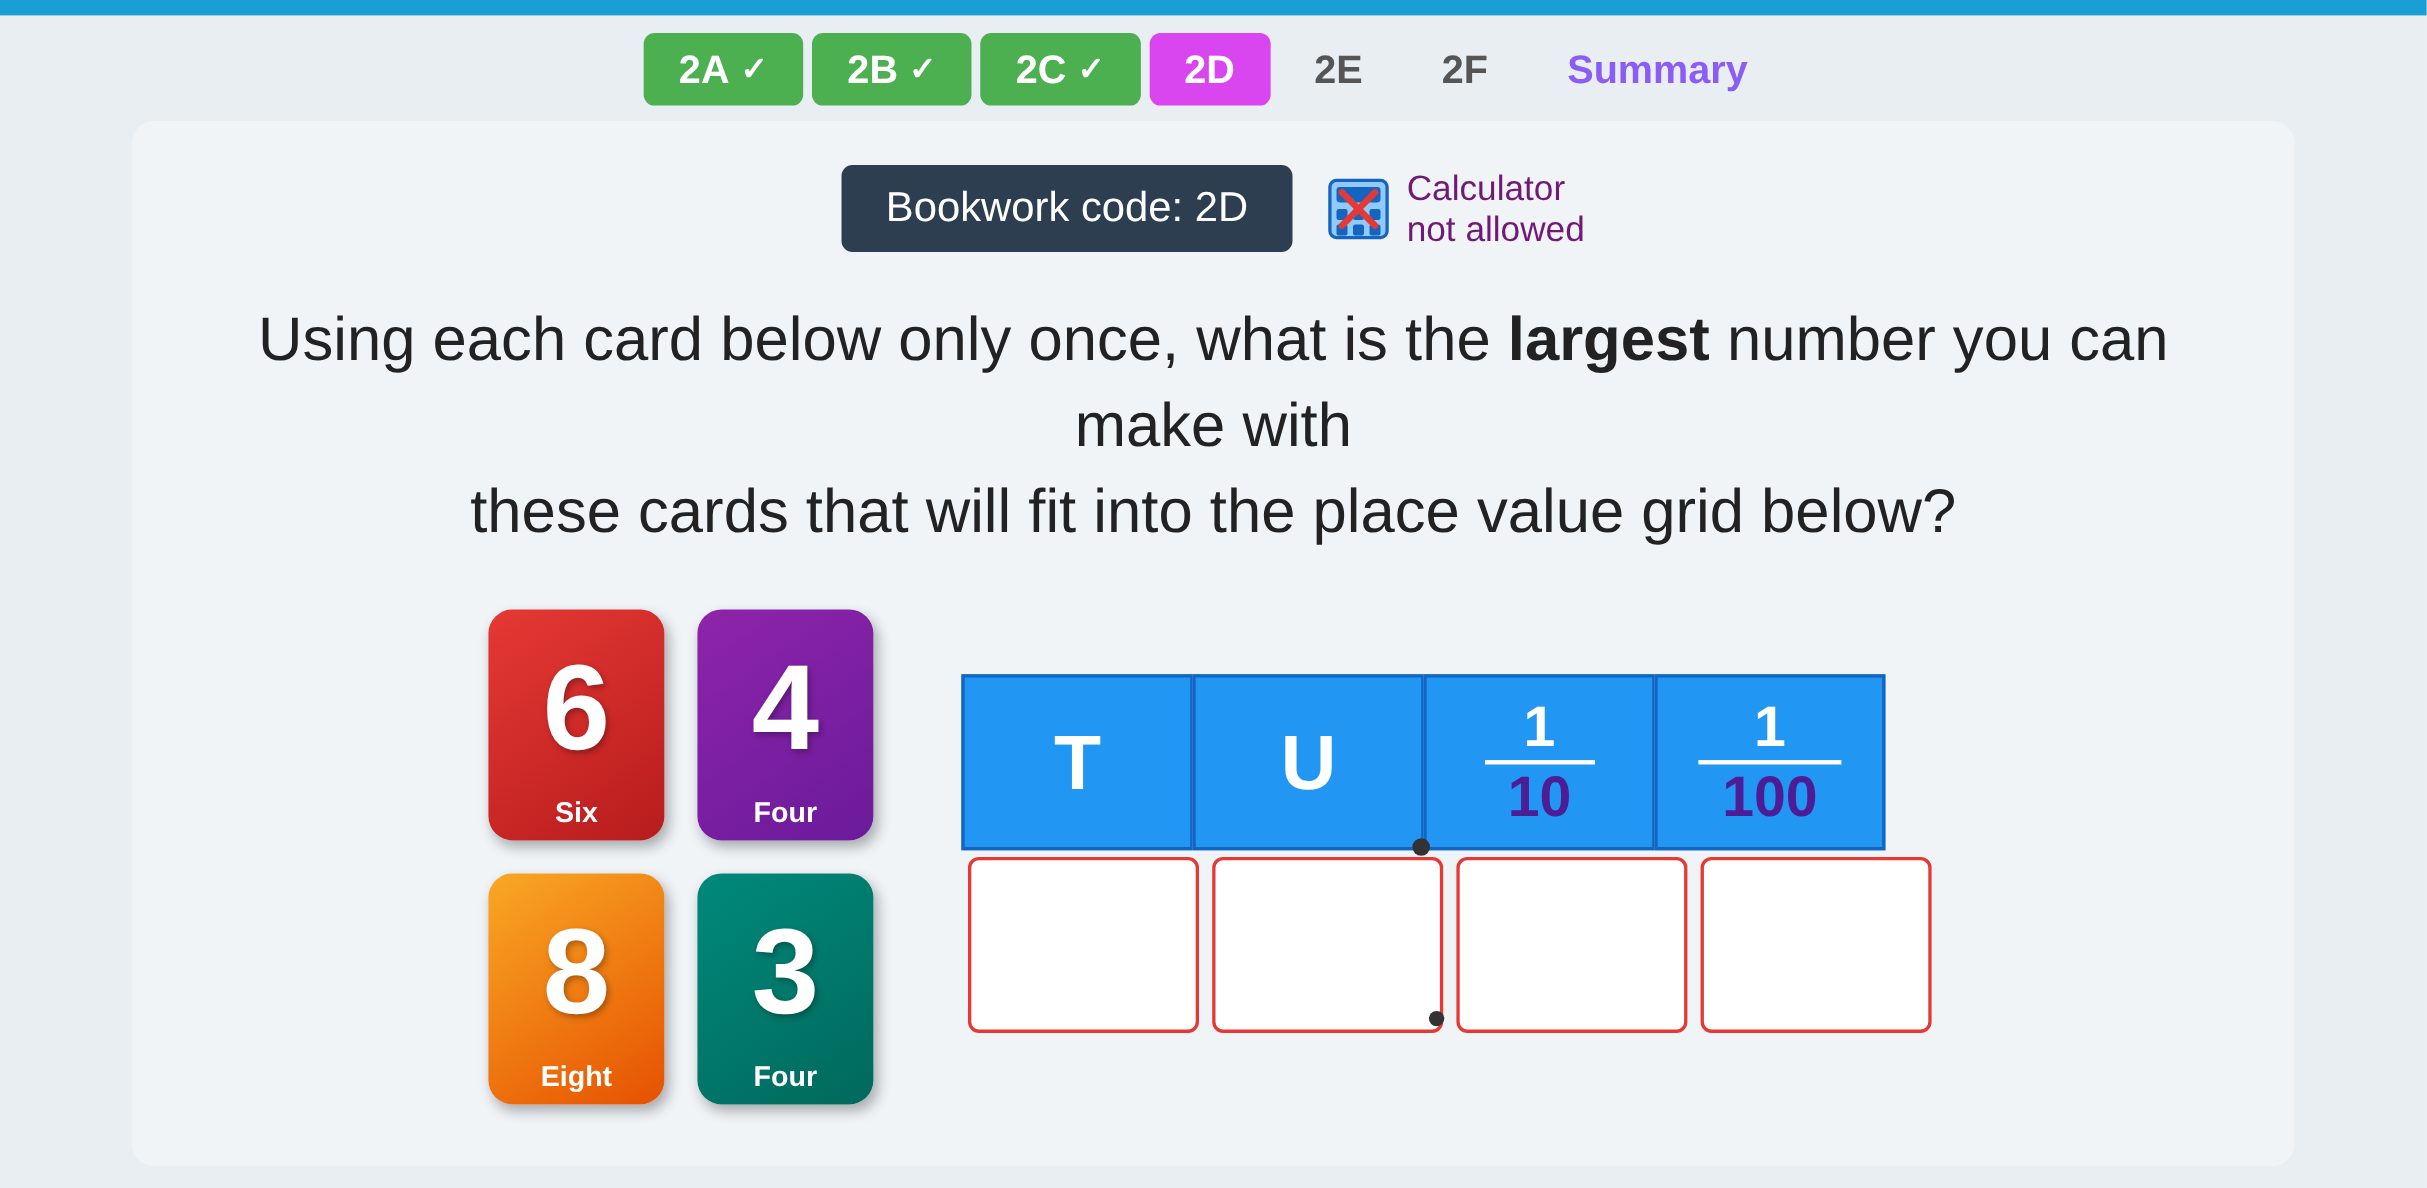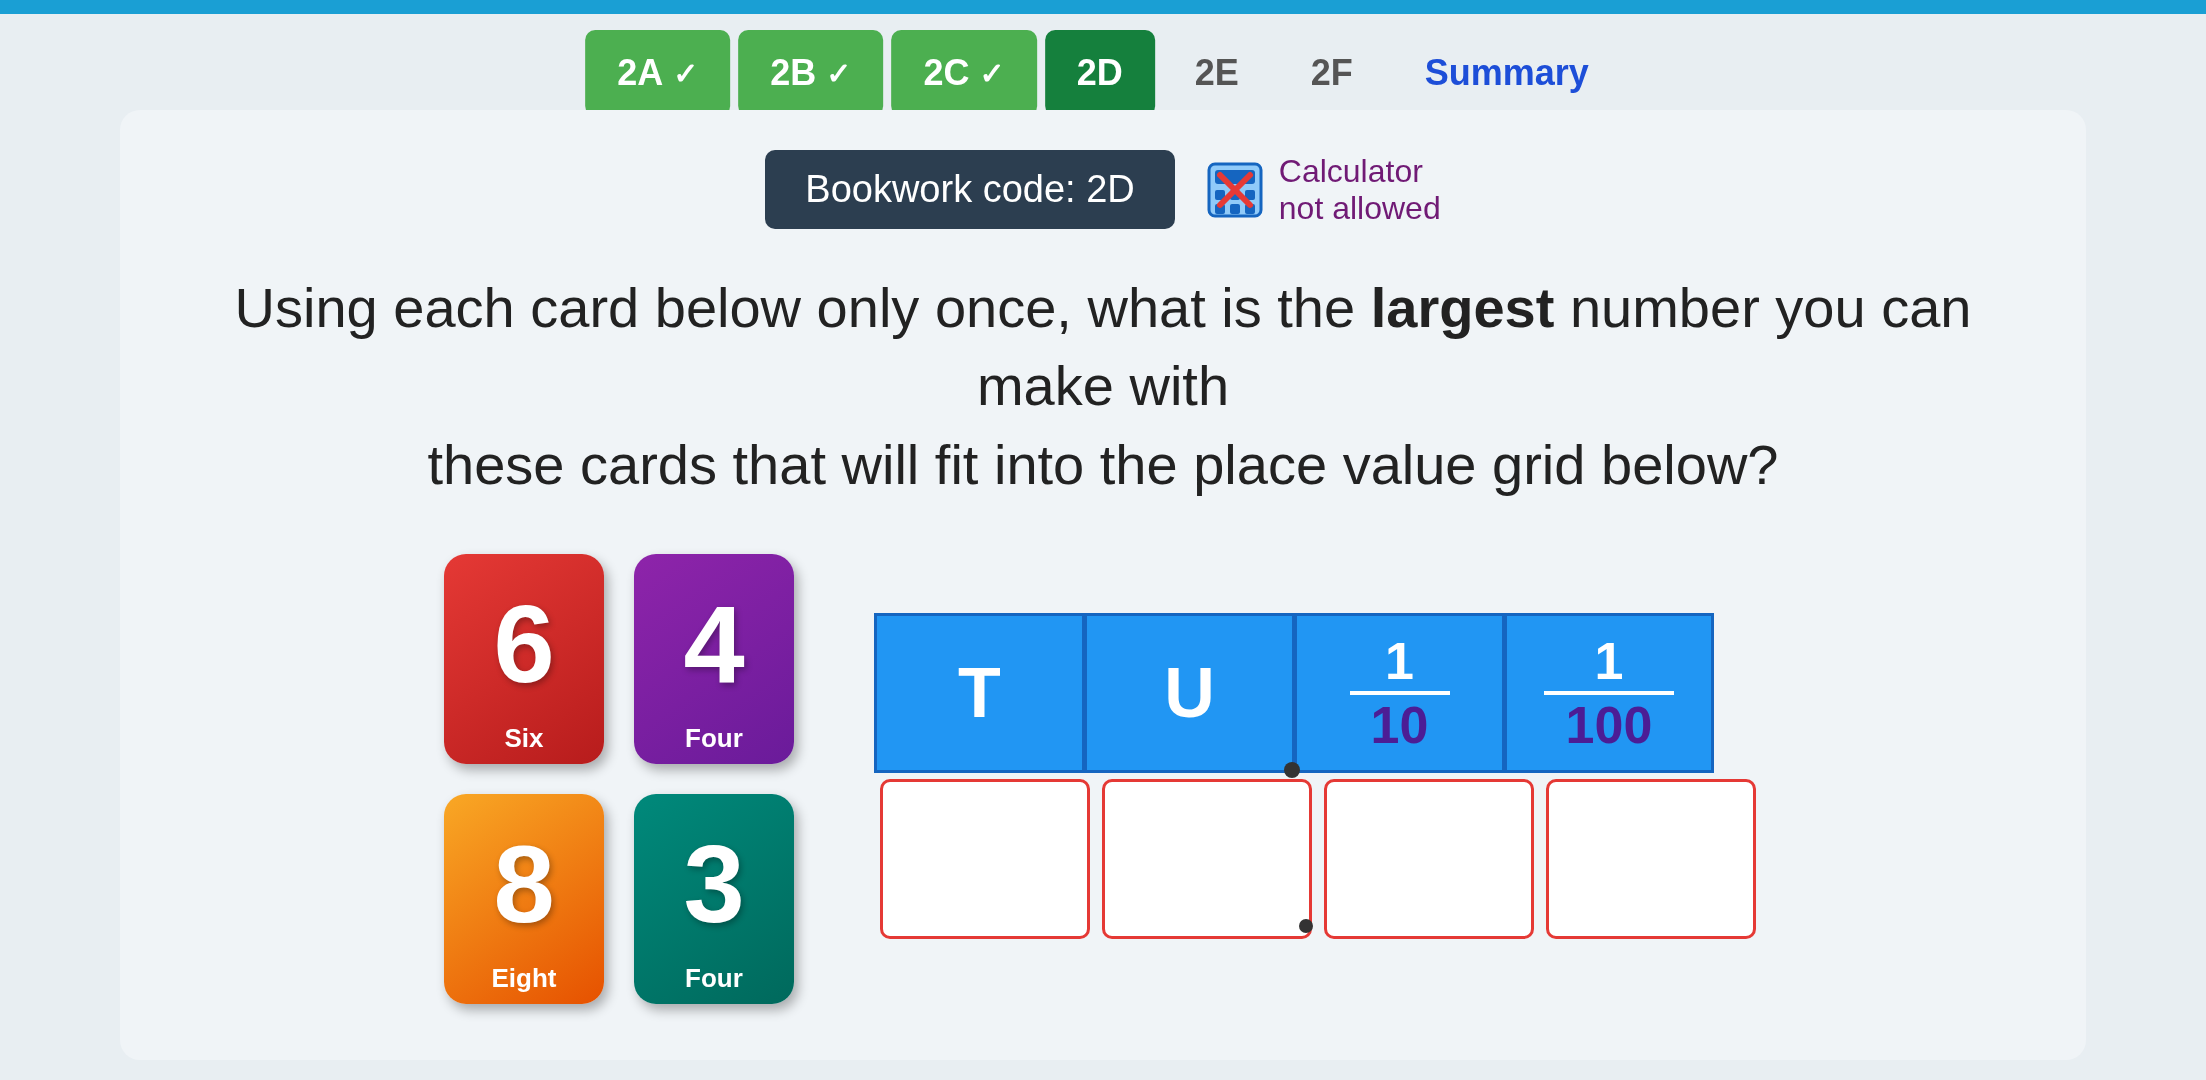--- a/index.html
+++ b/index.html
@@ -28,50 +28,50 @@
       top: 14px;
       left: 50%;
       transform: translateX(-50%);
       display: flex;
       gap: 8px;
       align-items: center;
       padding: 16px 0;
     }
 
     .nav-tab {
-      padding: 22px 32px;
+      padding: 12px 32px;
       border-radius: 10px;
       font-size: 36px;
       font-weight: bold;
       cursor: pointer;
       display: flex;
       align-items: center;
       gap: 10px;
     }
 
     .nav-tab.completed {
       background: #4caf50;
       color: white;
     }
 
     .nav-tab.active {
-      background: #15803d;
+      background: #d946ef;
       color: white;
       align-items: center;
     }
 
     .nav-tab.inactive {
       background: transparent;
       color: #555;
       justify-content: center;
     }
 
     .nav-tab.summary {
       background: transparent;
-      color: #1d4ed8;
+      color: #8b5cf6;
       font-weight: bold;
     }
 
     .checkmark {
       font-size: 30px;
     }
 
     
     .main-content {
       position: absolute;

